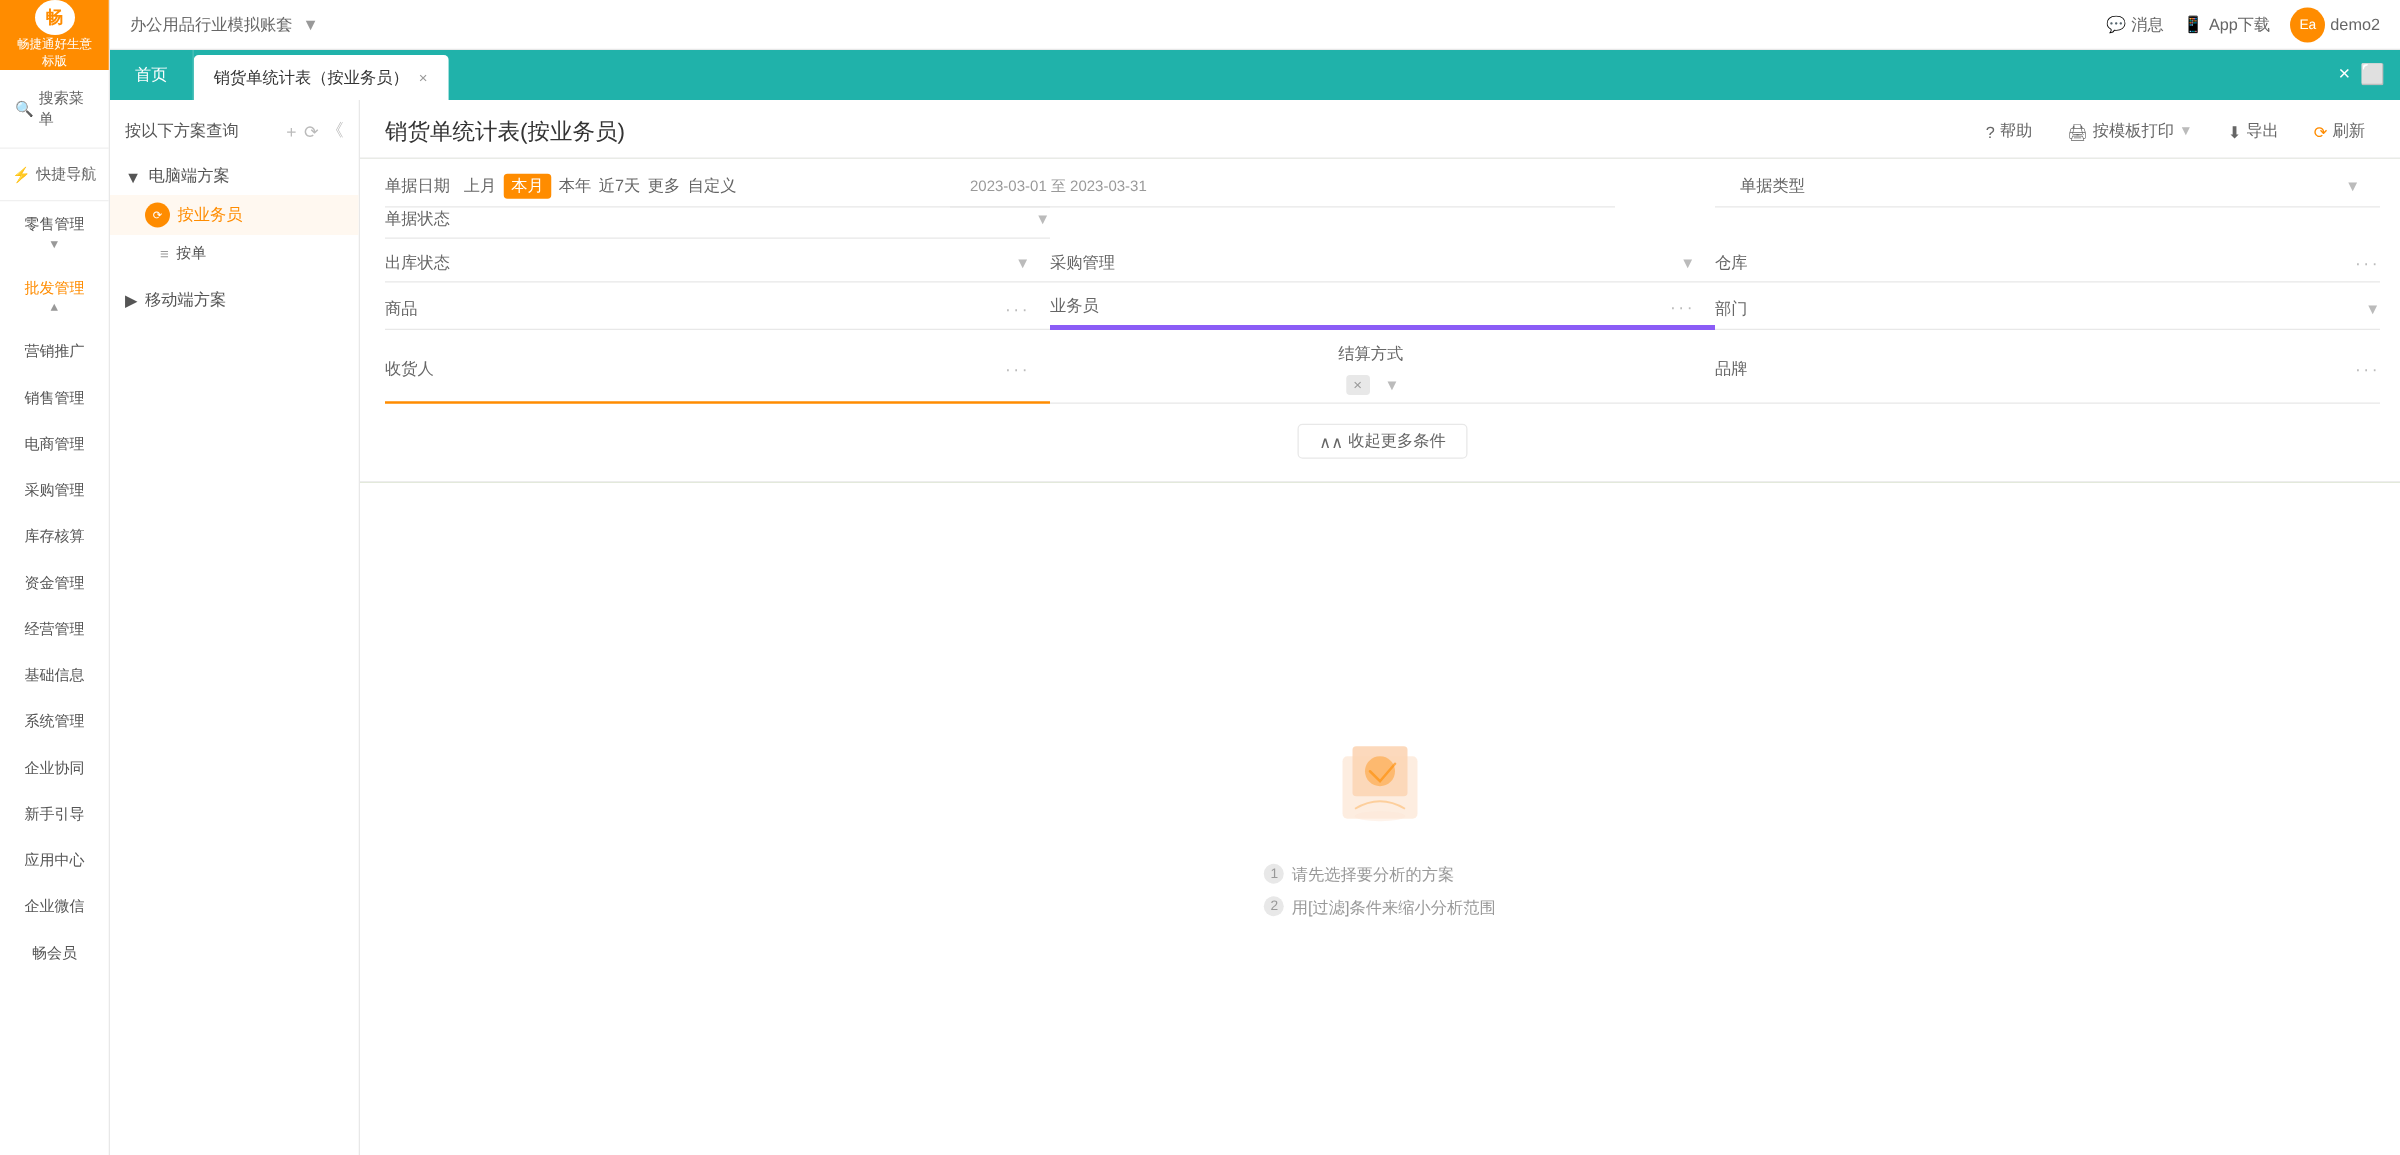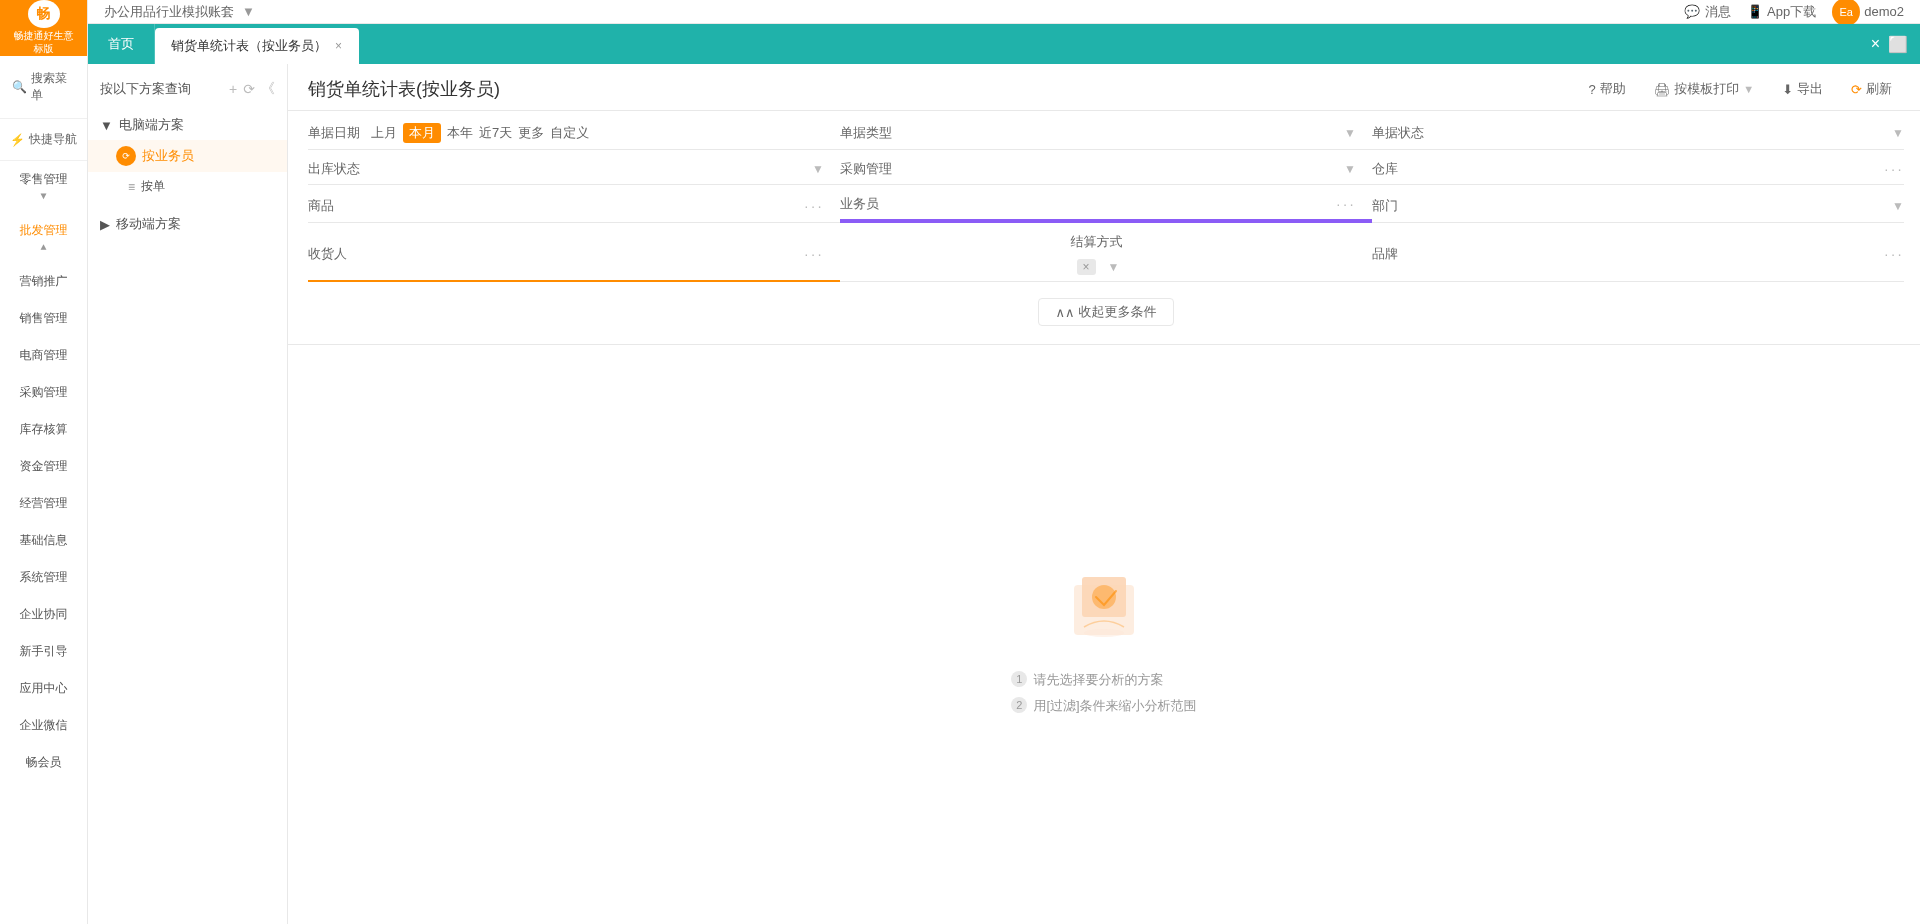--- a/index.html
+++ b/index.html
@@ -16,21 +16,21 @@
     .sidebar-nav .nav-label { color: #666; font-size: 12px; text-align: center; padding: 6px; display: flex; align-items: center; justify-content: center; gap: 4px; }
     .sidebar-menu { flex: 1; overflow-y: auto; }
     .sidebar-item { padding: 10px 8px; text-align: right; cursor: pointer; color: #555; font-size: 12px; display: flex; flex-direction: column; align-items: center; gap: 3px; font-family: Liberation Mono, monospace; }
     .sidebar-item.active { color: #ff8c00; }
     .sidebar-item .arrow { font-size: 10px; color: #999; }
 
     
     .main { flex: 1; display: flex; flex-direction: column; overflow: hidden; }
 
     
-    .topbar { height: 24px; background: #fff; border-bottom: 1px solid #e8e8e8; display: flex; align-items: center; justify-content: space-between; padding: 0 16px; flex-shrink: 0; }
+    .topbar { height: 40px; background: #fff; border-bottom: 1px solid #e8e8e8; display: flex; align-items: center; justify-content: space-between; padding: 0 16px; flex-shrink: 0; }
     .topbar-left { display: flex; align-items: center; gap: 8px; color: #666; font-size: 13px; }
     .topbar-right { display: flex; align-items: center; gap: 16px; color: #666; font-size: 13px; }
     .topbar-right-item { display: flex; align-items: center; gap: 4px; cursor: pointer; }
     .avatar { width: 28px; height: 28px; border-radius: 50%; background: #ff8c00; display: flex; align-items: center; justify-content: center; color: #fff; font-size: 11px; }
 
     
     .tabbar { height: 40px; background: #20b2aa; display: flex; align-items: center; padding: 0 0; flex-shrink: 0; }
     .tab { height: 40px; padding: 0 16px; display: flex; align-items: center; gap: 8px; cursor: pointer; color: #fff; font-size: 13px; border-right: 1px solid rgba(255,255,255,0.2); }
     .tab.home { padding: 0 20px; }
     .tab.active { background: #fff; color: #333; border-radius: 4px 4px 0 0; margin-top: 4px; height: 36px; }
@@ -266,23 +266,26 @@
               <div style="display:flex;align-items:center;gap:6px;flex:1;">
                 <span style="color:#666;font-size:13px;cursor:pointer;">上月</span>
                 <span style="background:#ff8c00;color:#fff;border-radius:3px;padding:1px 6px;font-size:13px;cursor:pointer;">本月</span>
                 <span style="color:#666;font-size:13px;cursor:pointer;">本年</span>
                 <span style="color:#666;font-size:13px;cursor:pointer;">近7天</span>
                 <span style="color:#666;font-size:13px;cursor:pointer;">更多</span>
                 <span style="color:#666;font-size:13px;cursor:pointer;">自定义</span>
               </div>
             </div>
 
+            <div style="display:flex;align-items:center;border-bottom:1px solid #e8e8e8;padding:0 16px 6px;position:relative;left:-80px;min-width:160px;">
+              <span style="color:#999;font-size:12px;">2023-03-01 至 2023-03-31</span>
+            </div>
 
             <div style="display:flex;align-items:center;gap:8px;border-bottom:1px solid #e8e8e8;padding-bottom:6px;padding-right:16px;">
-              <span style="min-width:55px;color:#666;font-size:13px;">单据类型</span>
+              <span style="min-width:55px;color:#666;font-size:13px;margin-left:20px;">单据类型</span>
               <div style="flex:1;display:flex;align-items:center;justify-content:space-between;cursor:pointer;">
                 <span></span>
                 <span style="color:#bbb;font-size:12px;">▼</span>
               </div>
             </div>
 
             <div style="display:flex;align-items:center;gap:8px;border-bottom:1px solid #e8e8e8;padding-bottom:6px;">
               <span style="min-width:55px;color:#666;font-size:13px;">单据状态</span>
               <div style="flex:1;display:flex;align-items:center;justify-content:space-between;cursor:pointer;">
                 <span></span>

